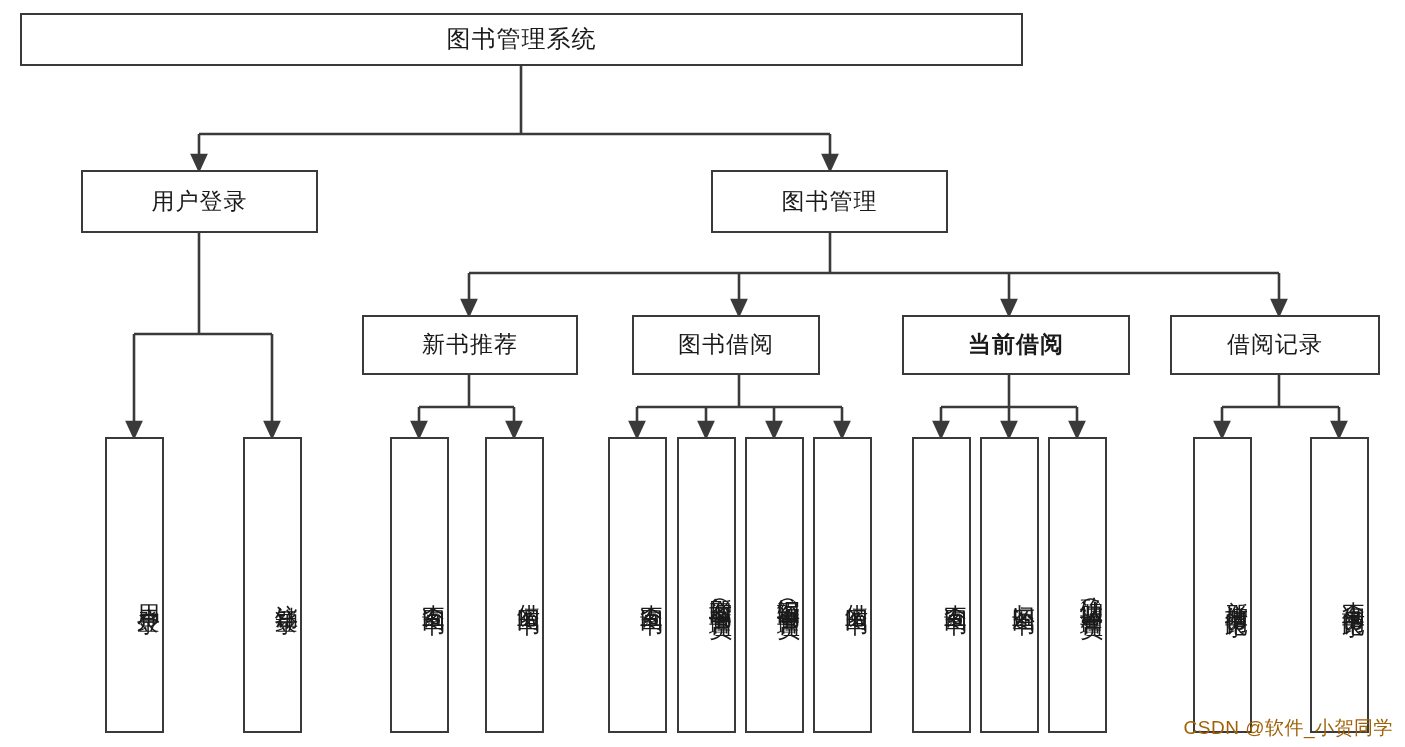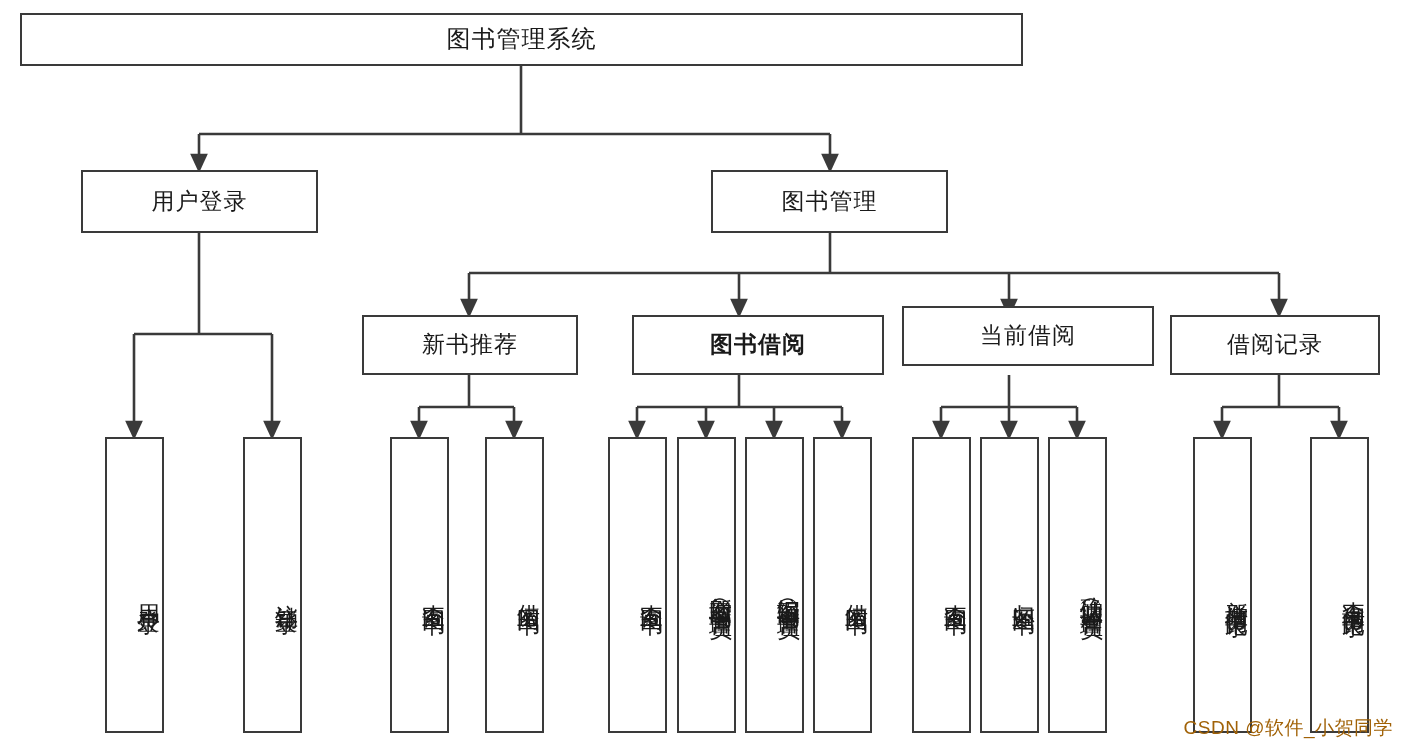--- a/index.html
+++ b/index.html
@@ -137,25 +137,25 @@
   </div>
 
   <div class="node node-h" style="left:362px; top:315px; width:216px; height:60px;">
     <span>新书推荐</span>
   </div>
 
   <div class="node node-h" style="left:711px; top:170px; width:237px; height:63px;">
     <span>图书管理</span>
   </div>
 
-  <div class="node node-h" style="left:632px; top:315px; width:252px; height:60px;font-weight:bold;">
+  <div class="node node-h" style="left:632px; top:315px; width:188px; height:60px;">
     <span>图书借阅</span>
   </div>
 
-  <div class="node node-h" style="left:902px; top:306px; width:252px; height:60px;">
+  <div class="node node-h" style="left:902px; top:315px; width:228px; height:60px;font-weight:bold;">
     <span>当前借阅</span>
   </div>
 
   <div class="node node-h" style="left:1170px; top:315px; width:210px; height:60px;">
     <span>借阅记录</span>
   </div>
 
   <div class="node node-v" style="left:105px; top:437px; width:59px; height:296px;">
     <span class="vlabel">用户登录</span>
   </div>

